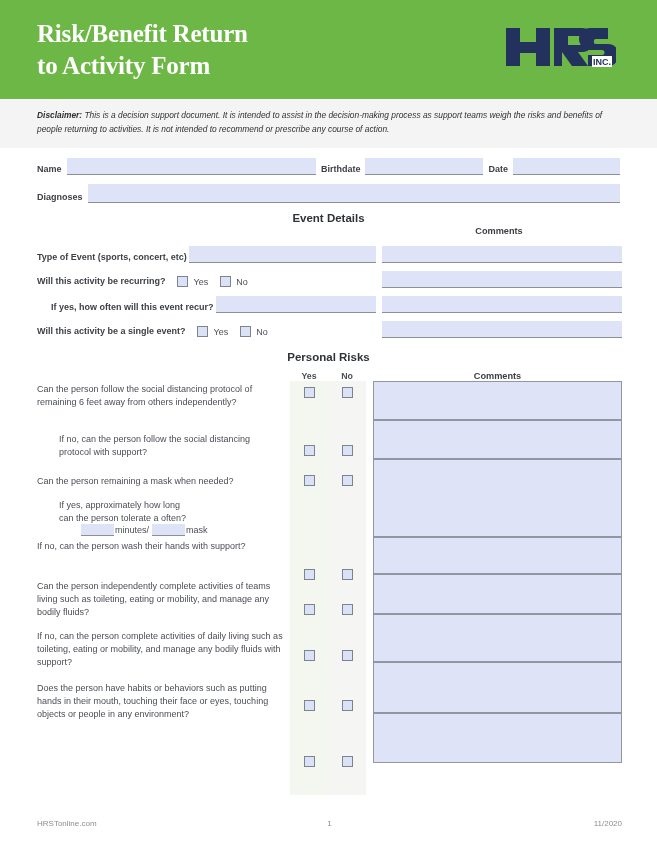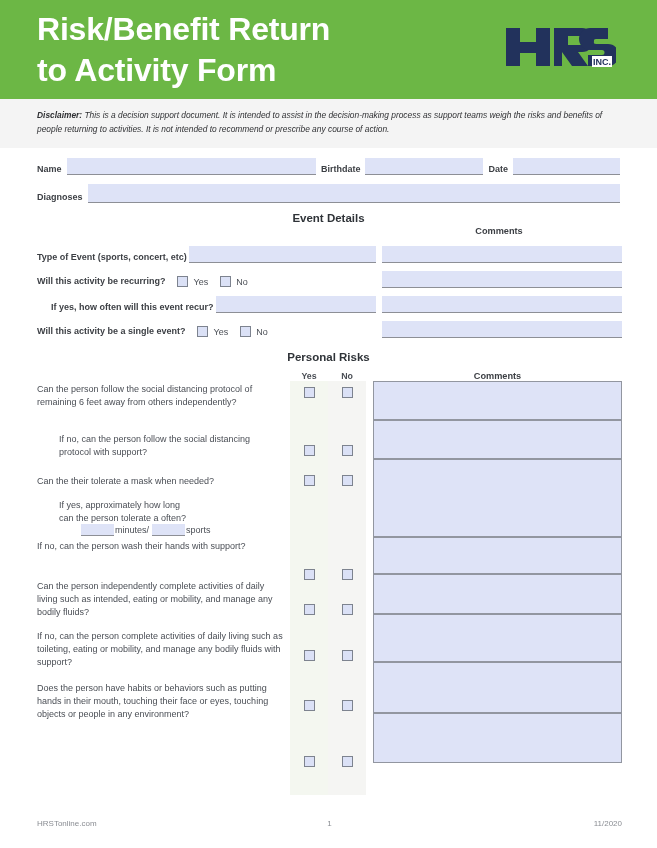--- a/index.html
+++ b/index.html
@@ -24,25 +24,26 @@
     position: relative;
     height: 99px;
     background: #6cb745;
     display: flex;
     align-items: center;
     justify-content: space-between;
     padding: 0 35px 0 37px;
   }
   .header-title {
     color: #ffffff;
-    font-size: 32px;
+    font-size: 25px;
     font-weight: bold;
     line-height: 1.28;
     letter-spacing: -0.2px;
     white-space: pre-line;
+    font-family: Liberation Serif, serif;
   }
   .logo-wrap {
     position: relative;
     width: 112px;
     height: 56px;
     margin-right: 6px;
   }
   .logo-wrap svg { display: block; }
 
   
@@ -379,37 +380,37 @@
     <div class="risks-body">
 
       <div class="qcol">
         <div class="qcell" style="height:50px">
           <div class="qlabel">Can the person follow the social distancing protocol of remaining 6 feet away from others independently?</div>
         </div>
         <div class="qcell indent" style="height:42px">
           <div class="qlabel">If no, can the person follow the social distancing protocol with support?</div>
         </div>
         <div class="qcell" style="height:22px">
-          <div class="qlabel">Can the their tolerate a mask when needed?</div>
+          <div class="qlabel">Can the person remaining a mask when needed?</div>
         </div>
         <div class="qcell indent" style="height:26px;padding-top:4px">
           <div class="qlabel" style="white-space:pre-line">If yes, approximately how long
 can the person tolerate a often?</div>
         </div>
         <div class="mh-row">
           <span class="mh-blank"></span>
           <span class="unit">minutes/</span>
           <span class="mh-blank"></span>
-          <span class="unit">sports</span>
+          <span class="unit">mask</span>
         </div>
         <div class="qcell" style="height:41px;padding-top:4px">
           <div class="qlabel">If no, can the person wash their hands with support?</div>
         </div>
         <div class="qcell" style="height:50px;padding-top:3px">
-          <div class="qlabel">Can the person independently complete activities of daily living such as intended, eating or mobility, and manage any bodily fluids?</div>
+          <div class="qlabel">Can the person independently complete activities of teams living such as toileting, eating or mobility, and manage any bodily fluids?</div>
         </div>
         <div class="qcell" style="height:51px;padding-top:3px">
           <div class="qlabel">If no, can the person complete activities of daily living such as toileting, eating or mobility, and manage any bodily fluids with support?</div>
         </div>
         <div class="qcell" style="height:60px;padding-top:4px">
           <div class="qlabel">Does the person have habits or behaviors such as putting hands in their mouth, touching their face or eyes, touching objects or people in any environment?</div>
         </div>
       </div>
 
       <div class="yescol">

